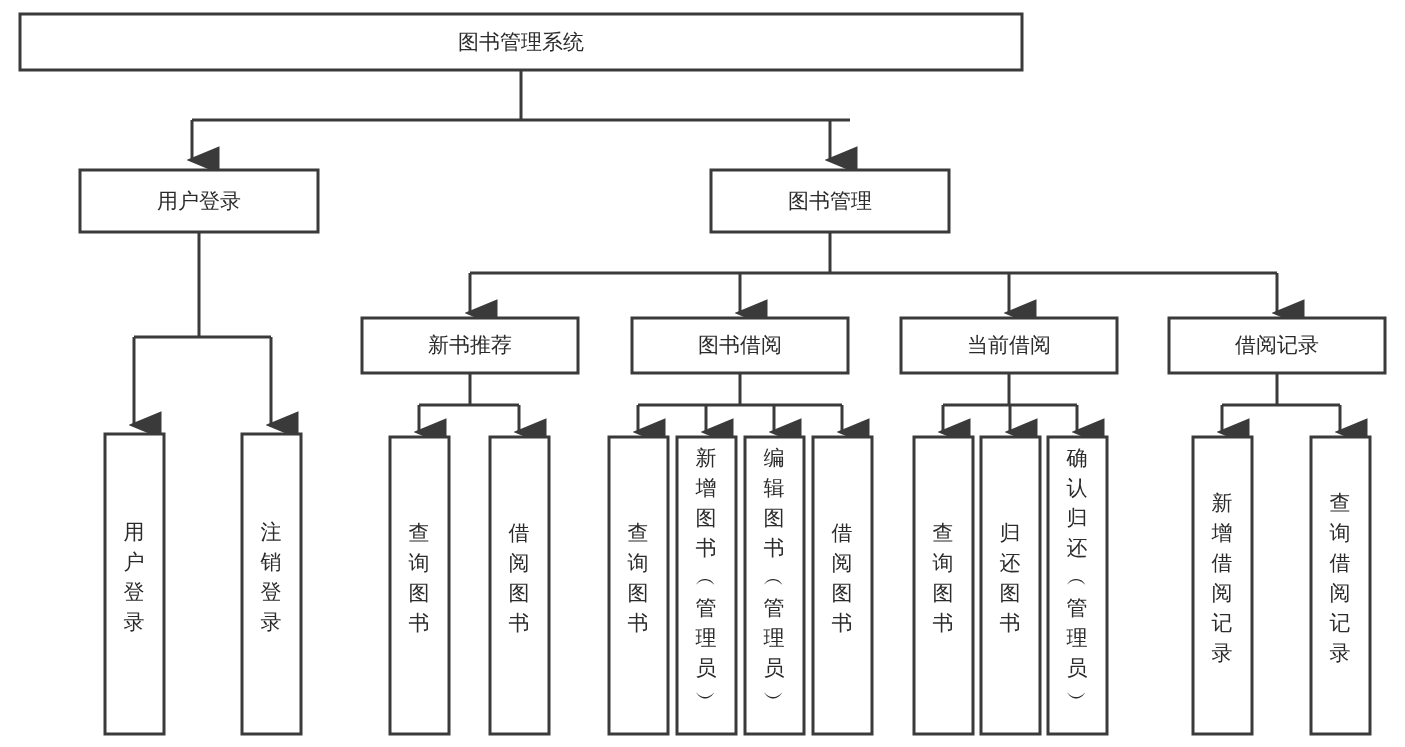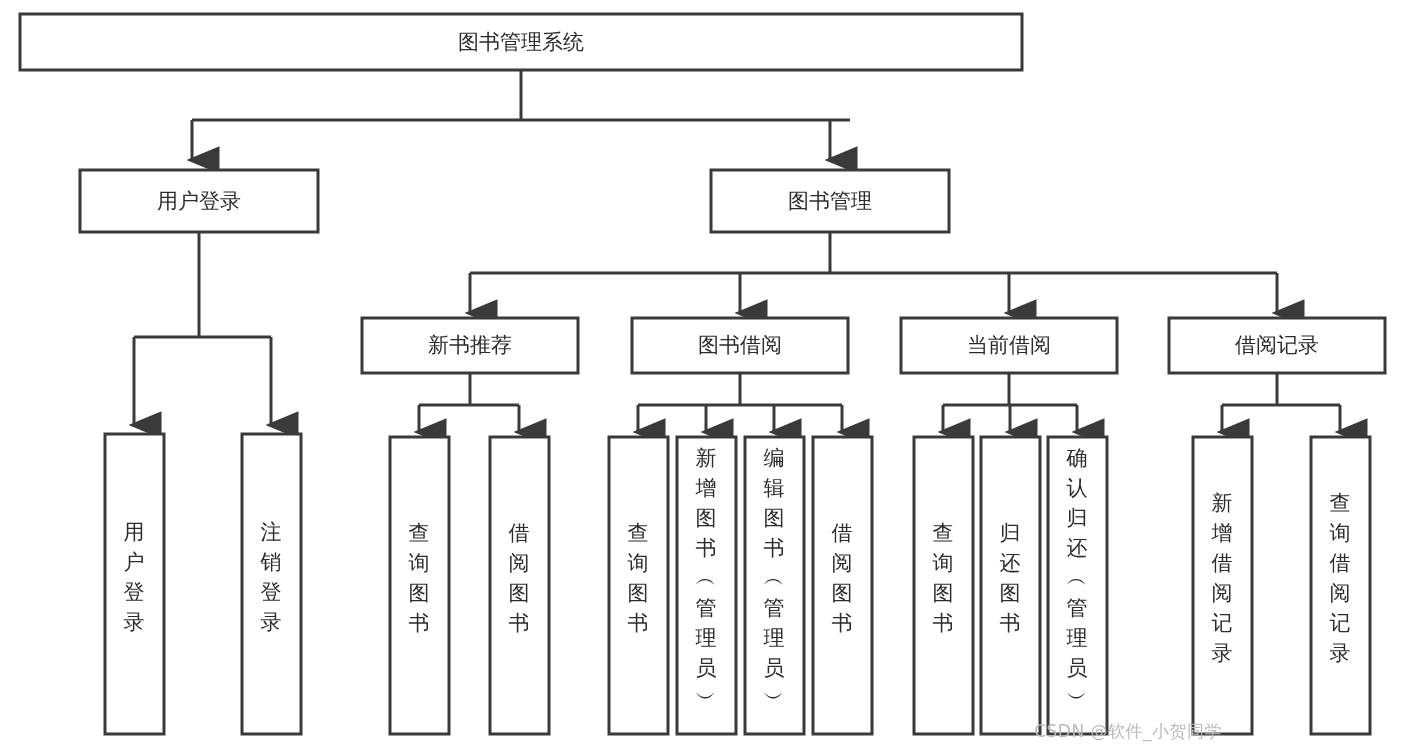--- a/index.html
+++ b/index.html
@@ -186,14 +186,13 @@
     <g>
       <rect class="node-box" x="1193" y="437" width="59" height="297"></rect>
       <text class="vert-label" x="1222" y="510"><tspan x="1222" dy="0">新</tspan><tspan x="1222" dy="30">增</tspan><tspan x="1222" dy="30">借</tspan><tspan x="1222" dy="30">阅</tspan><tspan x="1222" dy="30">记</tspan><tspan x="1222" dy="30">录</tspan></text>
     </g>
     <g>
       <rect class="node-box" x="1311" y="437" width="59" height="297"></rect>
       <text class="vert-label" x="1340" y="510"><tspan x="1340" dy="0">查</tspan><tspan x="1340" dy="30">询</tspan><tspan x="1340" dy="30">借</tspan><tspan x="1340" dy="30">阅</tspan><tspan x="1340" dy="30">记</tspan><tspan x="1340" dy="30">录</tspan></text>
     </g>
   </svg>
 
-  <div class="watermark">CSDN @软件_小贺同学</div>
 </div>
 
 </body></html>

